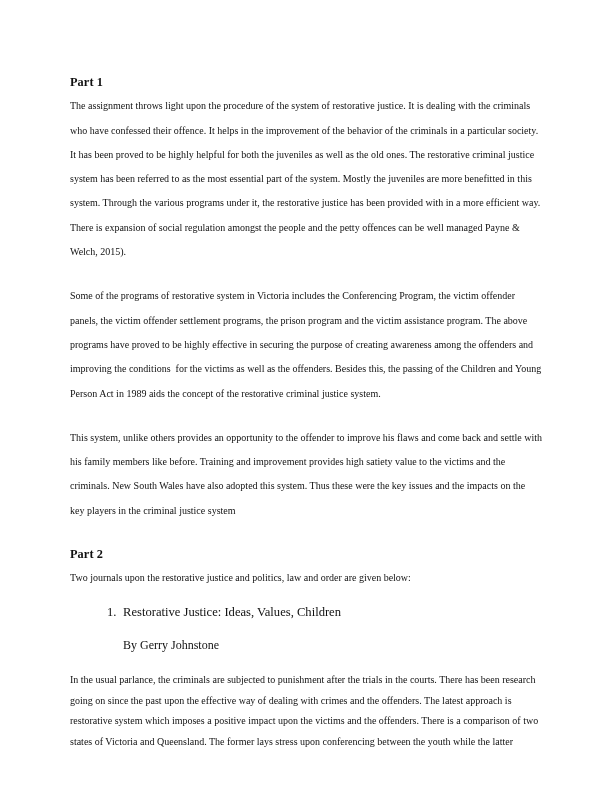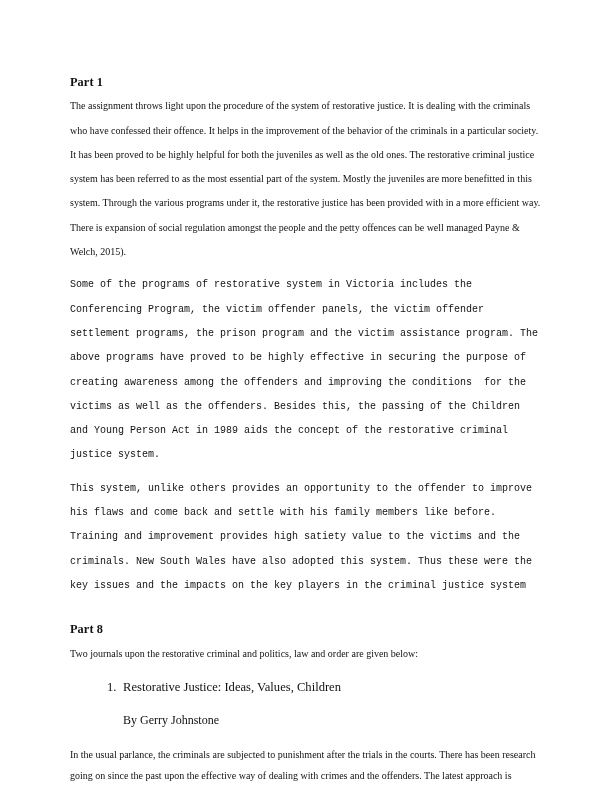--- a/index.html
+++ b/index.html
@@ -44,22 +44,21 @@
 
   
   .para {
     font-size: 10px;
     line-height: 24.3px;
     margin: 0;
     text-align: left;
     white-space: pre-wrap;
   }
   .para + .para {
-    margin-top: 9px;
-    font-family: Liberation Mono, monospace;
+    margin-top: 20px;
   }
   .heading + .para {
     margin-top: 0;
   }
 
   
   .para.tight {
     line-height: 20.6px;
     margin-top: 13px;
   }
@@ -96,23 +95,23 @@
   <div class="doc-body">
 
     <h2 class="heading">Part 1</h2>
 
     <p class="para">The assignment throws light upon the procedure of the system of restorative justice. It is dealing with the criminals who have confessed their offence. It helps in the improvement of the behavior of the criminals in a particular society. It has been proved to be highly helpful for both the juveniles as well as the old ones. The restorative criminal justice system has been referred to as the most essential part of the system. Mostly the juveniles are more benefitted in this system. Through the various programs under it, the restorative justice has been provided with in a more efficient way. There is expansion of social regulation amongst the people and the petty offences can be well managed Payne &amp; Welch, 2015).</p>
 
     <p class="para">Some of the programs of restorative system in Victoria includes the Conferencing Program, the victim offender panels, the victim offender settlement programs, the prison program and the victim assistance program. The above programs have proved to be highly effective in securing the purpose of creating awareness among the offenders and improving the conditions  for the victims as well as the offenders. Besides this, the passing of the Children and Young Person Act in 1989 aids the concept of the restorative criminal justice system.</p>
 
     <p class="para">This system, unlike others provides an opportunity to the offender to improve his flaws and come back and settle with his family members like before. Training and improvement provides high satiety value to the victims and the criminals. New South Wales have also adopted this system. Thus these were the key issues and the impacts on the key players in the criminal justice system</p>
 
-    <h2 class="heading part-two">Part 8</h2>
+    <h2 class="heading part-two">Part 2</h2>
 
-    <p class="para">Two journals upon the restorative criminal and politics, law and order are given below:</p>
+    <p class="para">Two journals upon the restorative justice and politics, law and order are given below:</p>
 
     <ol class="num-list">
       <li>
         <span class="marker">1.</span>
         <span>Restorative Justice: Ideas, Values, Children</span>
       </li>
     </ol>
 
     <p class="byline">By Gerry Johnstone</p>
 

